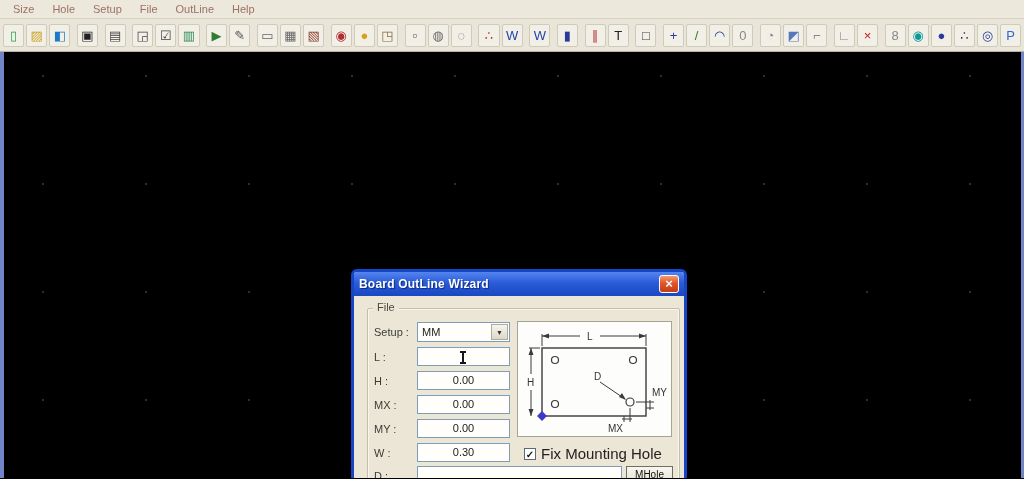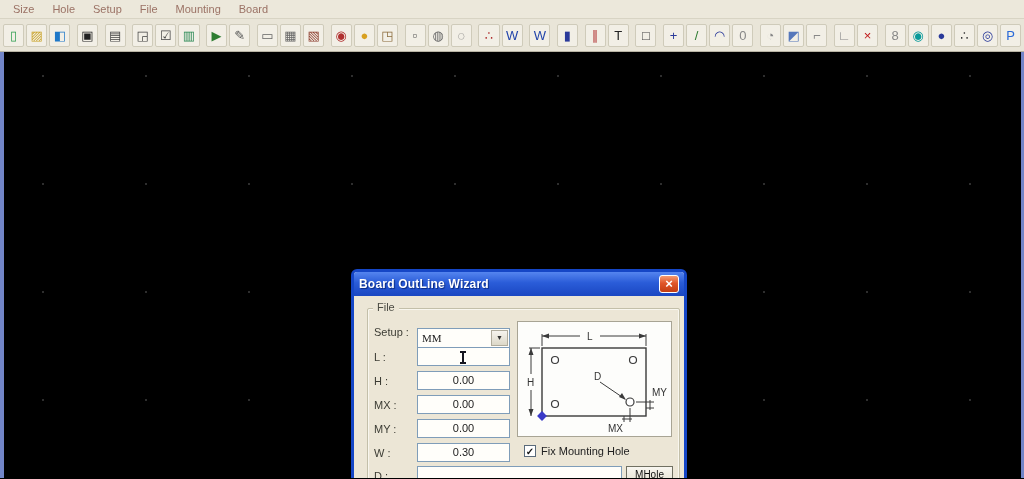--- a/index.html
+++ b/index.html
@@ -56,39 +56,39 @@
   .ibeam { position:absolute; left:44px; top:3px; width:2px; height:13px; background:#15151f; }
   .ibeam::before, .ibeam::after { content:""; position:absolute; left:-2px; width:6px; height:2px; background:#15151f; }
   .ibeam::before { top:0; } .ibeam::after { bottom:0; }
 
   .preview { position:absolute; left:163px; top:49px; width:155px; height:116px;
     background:#fdfdfb; border:1px solid #a8a494; }
 
   .chk-row { position:absolute; left:170px; top:173px; display:flex; align-items:center; }
   .chk-box { width:12px; height:12px; background:#fff; border:1px solid #5a6a7a;
     font-size:10px; line-height:11px; text-align:center; color:#111; font-weight:bold; }
-  .chk-label { font-size:11px; color:#222; margin-left:5px; }
+  .chk-label { font-size:15px; color:#222; margin-left:5px; }
 
   .btn { position:absolute; height:20px; background:linear-gradient(180deg,#f8f6f0,#e6e2d2);
     border:1px solid #707062; font-size:11px; color:#111; text-align:center; line-height:18px;
     cursor:default; }
   .btn-mhole { left:272px; top:194px; width:47px; height:18px; line-height:16px; font-size:10px; }
 
   svg text { font-family:"Liberation Sans", sans-serif; font-size:10px; fill:#333; }
 </style>
 </head>
 <body>
 
 <div class="menu-bar">
     <span class="menu-item">Size</span>
     <span class="menu-item">Hole</span>
     <span class="menu-item">Setup</span>
     <span class="menu-item">File</span>
-    <span class="menu-item">Mounting</span>
-    <span class="menu-item">Board</span>
+    <span class="menu-item">OutLine</span>
+    <span class="menu-item">Help</span>
   </div>
 
 <div class="toolbar">
     <span class="tb-btn" style="color: rgb(46, 158, 79);">▯</span>
     <span class="tb-btn" style="color: rgb(201, 162, 39);">▨</span>
     <span class="tb-btn" style="color: rgb(30, 120, 200);">◧</span>
     <span class="tb-sep"></span>
     <span class="tb-btn" style="color: rgb(34, 34, 34);">▣</span>
     <span class="tb-sep"></span>
     <span class="tb-btn" style="color: rgb(68, 68, 68);">▤</span>
@@ -156,21 +156,21 @@
     <span class="group-label">File</span>
 
     <span class="fld-label" style="left:20px; top:54px;">Setup :</span>
     <span class="fld-label" style="left:20px; top:79px;">L :</span>
     <span class="fld-label" style="left:20px; top:103px;">H :</span>
     <span class="fld-label" style="left:20px; top:127px;">MX :</span>
     <span class="fld-label" style="left:20px; top:151px;">MY :</span>
     <span class="fld-label" style="left:20px; top:175px;">W :</span>
     <span class="fld-label" style="left:20px; top:198px;">D :</span>
 
-    <div class="dropdown" style="top:56px;font-family:Liberation Serif, serif;">
+    <div class="dropdown" style="top:50px;">
       <span class="dd-value">MM</span>
       <span class="dd-arrow">▼</span>
     </div>
 
     <div class="fld" style="top:75px;">
       <span></span>
       <span class="ibeam"></span>
     </div>
     <div class="fld" style="top:99px;">0.00</div>
     <div class="fld" style="top:123px;">0.00</div>

